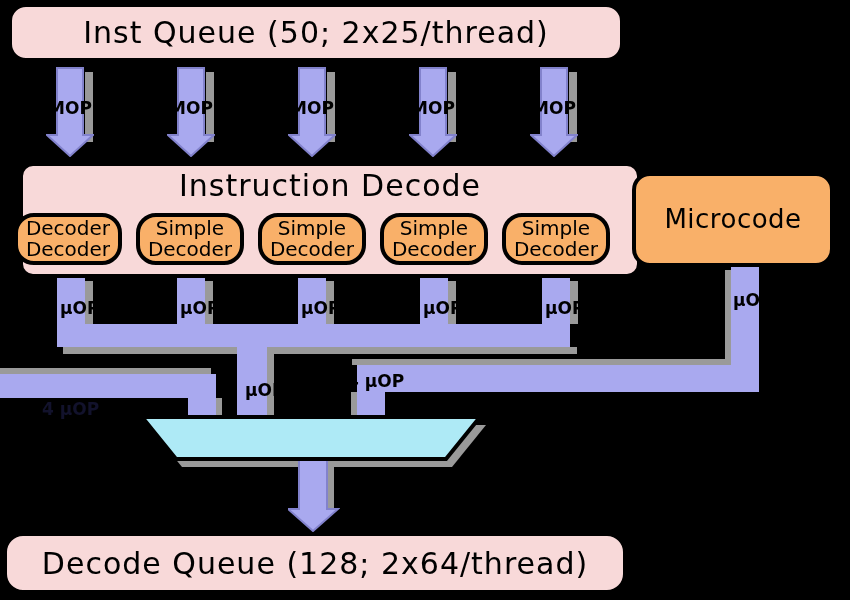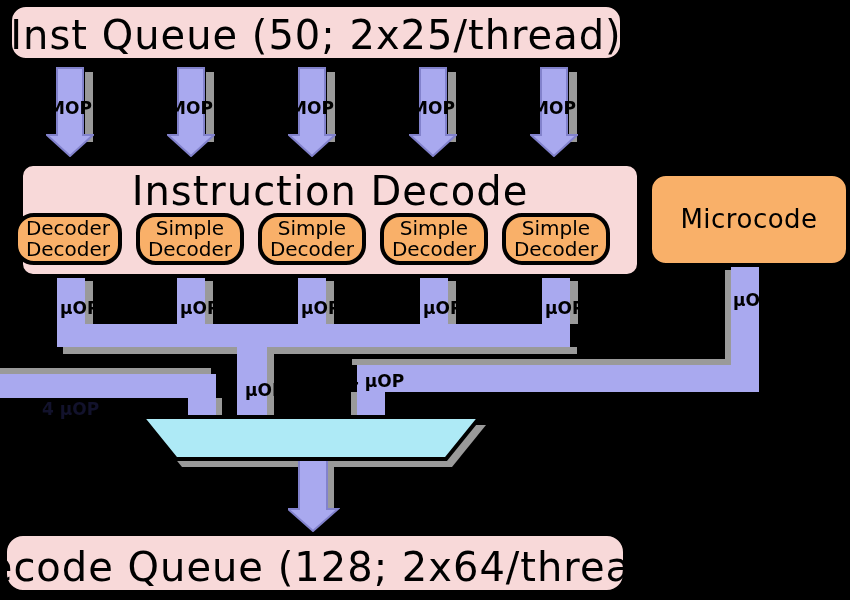--- a/index.html
+++ b/index.html
@@ -7,21 +7,21 @@
     position:relative;width:850px;height:600px;overflow:hidden;
     background:var(--background,#000);
     font-family:"DejaVu Sans","Liberation Sans",sans-serif;
     color:var(--text_black,#000);
   }
   .box{
     position:absolute;box-sizing:border-box;border:4px solid #000;
     background:var(--box_pink,#f8d9d9);
     display:flex;align-items:center;justify-content:center;text-align:center;
   }
-  .big{font-size:40px;letter-spacing:1px;white-space:nowrap;align-items:flex-end;}
+  .big{font-size:30px;letter-spacing:1px;white-space:nowrap;}
   .decoder{
     background:var(--box_orange,#f9b069);border-radius:20px;
     flex-direction:column;font-size:20px;line-height:21px;
   }
   .orange{background:var(--box_orange,#f9b069);}
   .band{position:absolute;background:var(--arrow_purple,#a9a9ef);}
   .shadow{position:absolute;background:var(--shadow_gray,#9a9a9a);}
   .lbl{
     position:absolute;font-weight:bold;font-size:17px;line-height:19px;
     color:#000;white-space:nowrap;
@@ -128,21 +128,21 @@
   </div>
   <div class="box decoder" style="left:380px;top:213px;width:108px;height:52px;">
     <span>Simple</span>
     <span>Decoder</span>
   </div>
   <div class="box decoder" style="left:502px;top:213px;width:108px;height:52px;">
     <span>Simple</span>
     <span>Decoder</span>
   </div>
 
-  <div class="box orange" style="left:648px;top:172px;width:202px;height:95px;border-radius:18px;flex-direction:row;">
+  <div class="box orange" style="left:632px;top:172px;width:202px;height:95px;border-radius:18px;flex-direction:row;">
     <span class="rom-line">Microcode</span>
   </div>
 
   <div class="box big" style="left:3px;top:532px;width:624px;height:62px;border-radius:20px;">
     <span>Decode Queue (128; 2x64/thread)</span>
   </div>
 
   <div class="lbl mop" style="left:42px;top:99px;">MOP</div>
   <div class="lbl mop" style="left:163px;top:99px;">MOP</div>
   <div class="lbl mop" style="left:284px;top:99px;">MOP</div>

